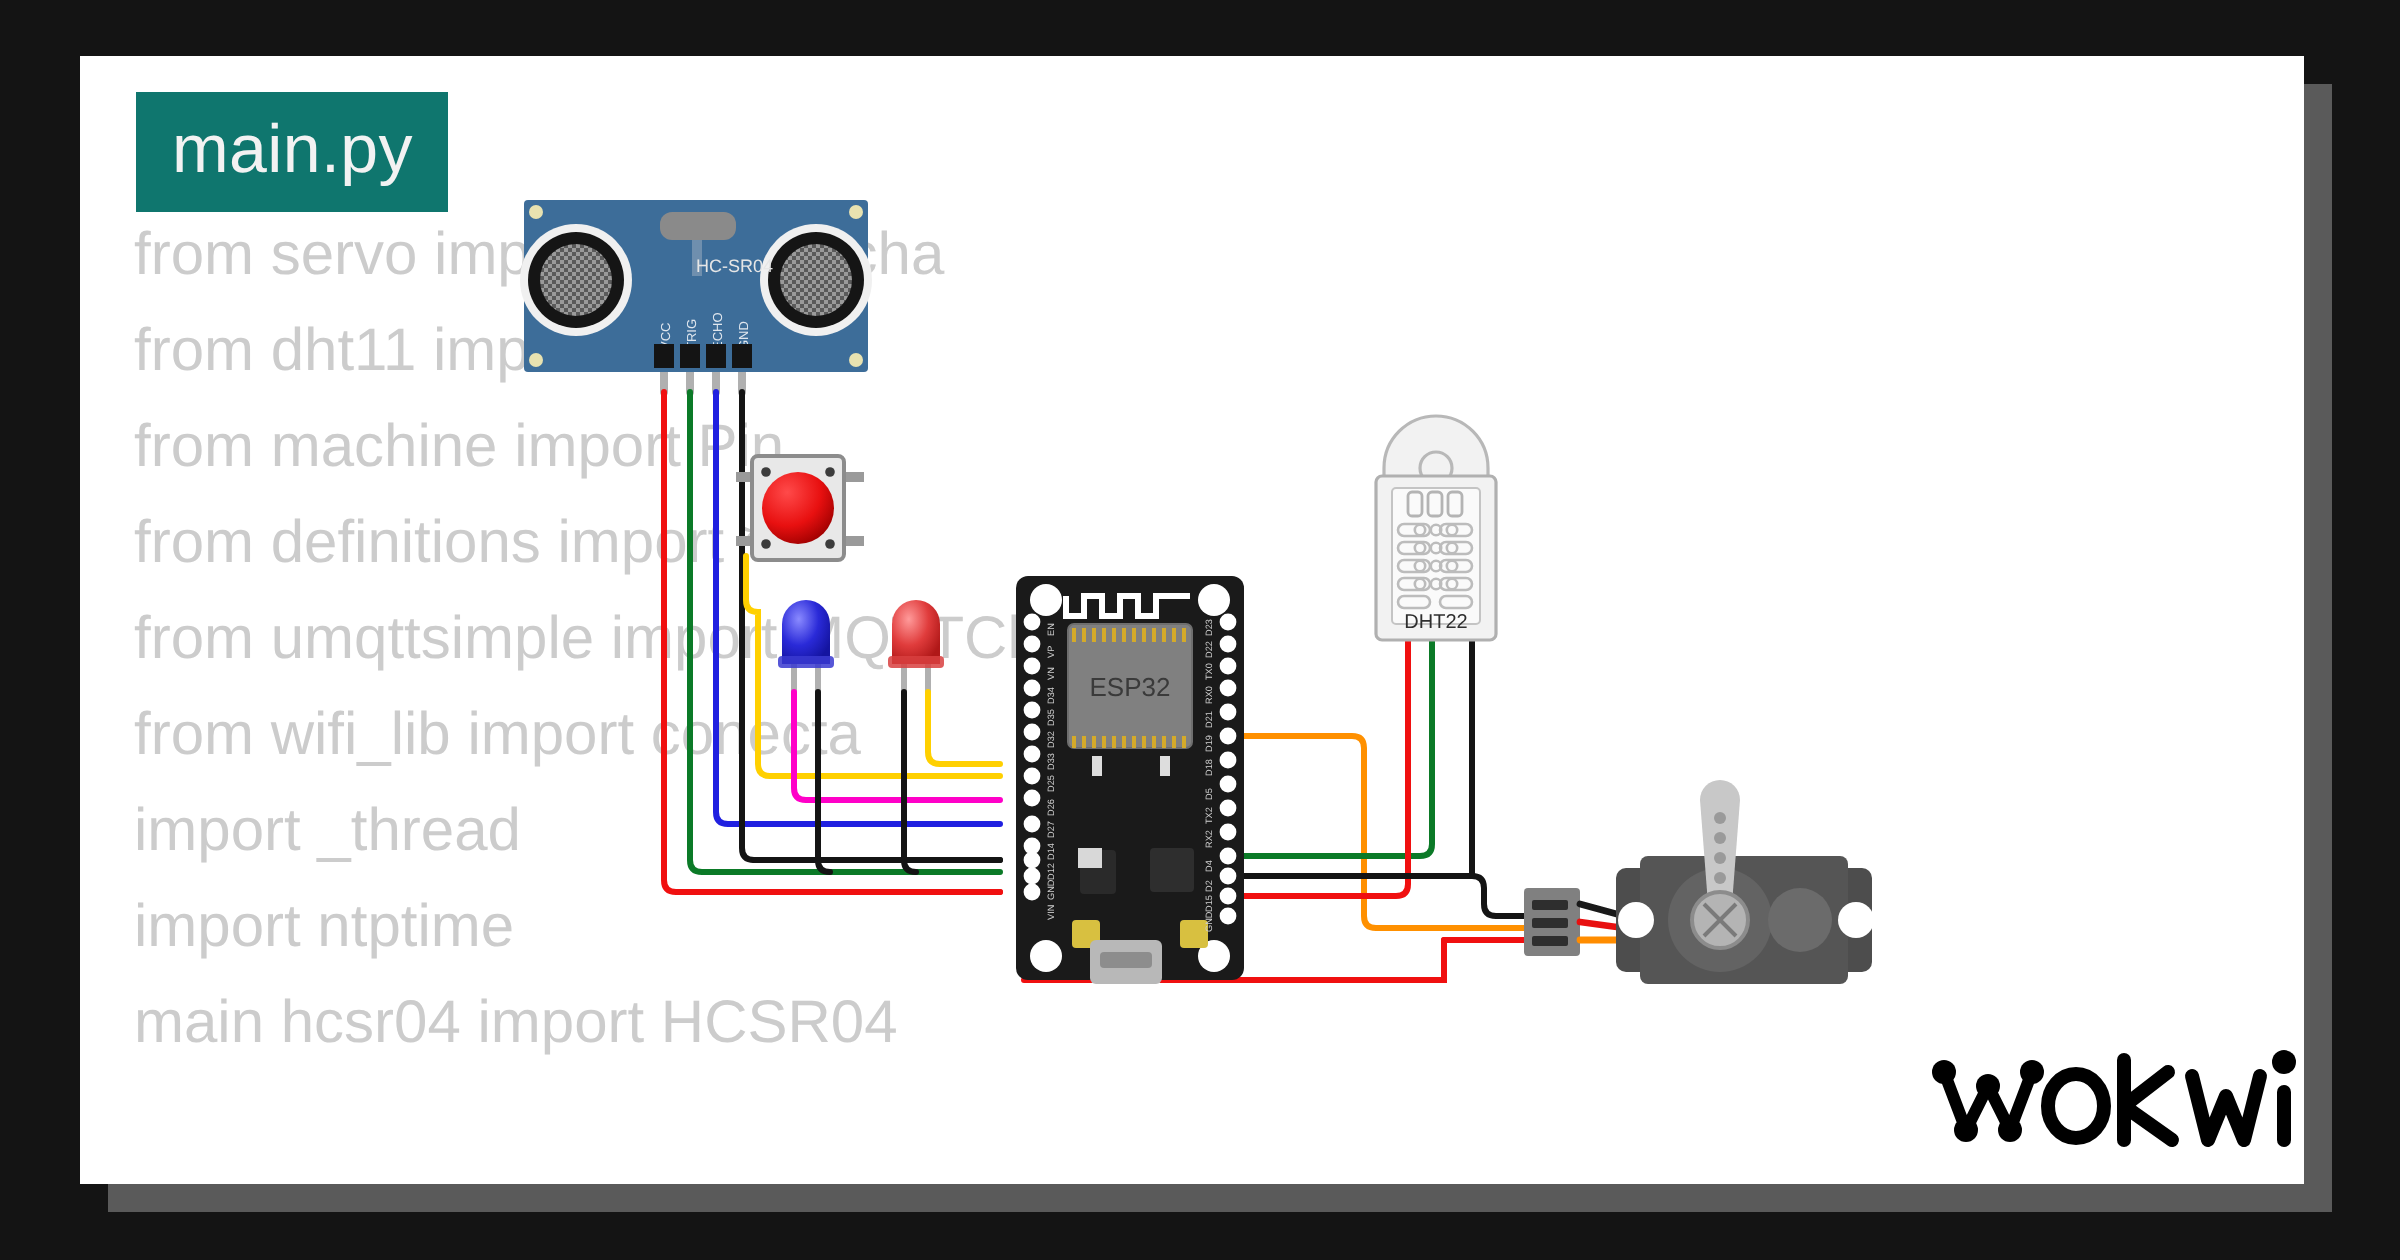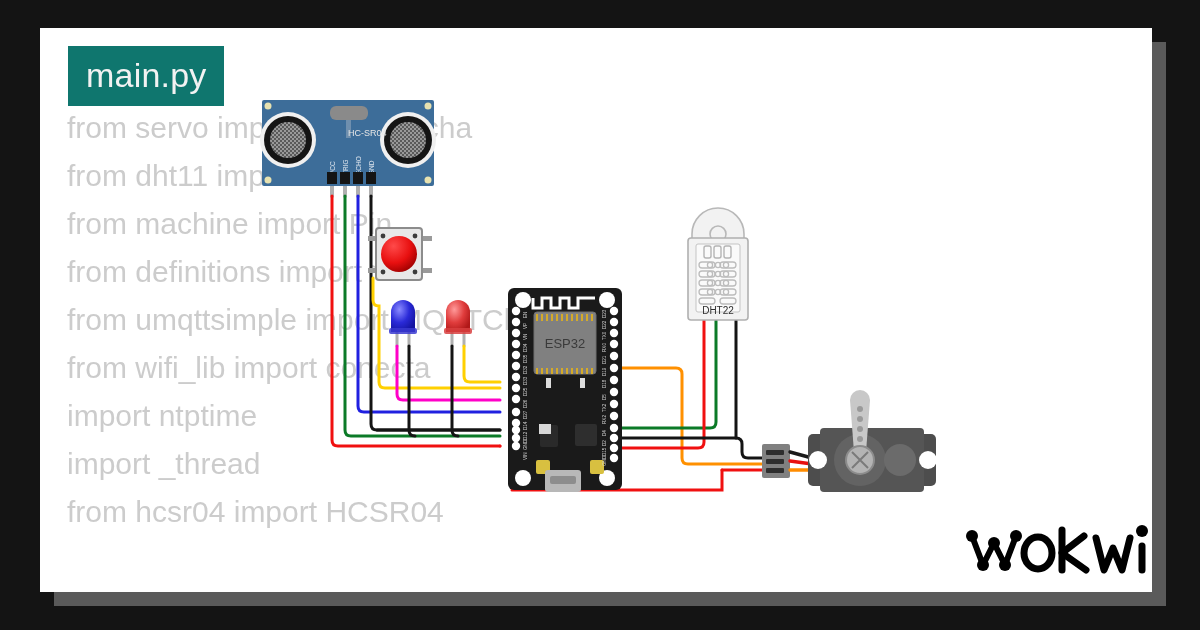--- a/index.html
+++ b/index.html
@@ -65,23 +65,23 @@
 
   <div class="file-tab">main.py</div>
 
   <div class="code">
     <div class="code-line">from servo import servo, fecha</div>
     <div class="code-line">from dht11 import medidas</div>
     <div class="code-line">from machine import Pin</div>
     <div class="code-line">from definitions import *</div>
     <div class="code-line">from umqttsimple import MQTTClient</div>
     <div class="code-line">from wifi_lib import conecta</div>
+    <div class="code-line">import _thread</div>
     <div class="code-line">import ntptime</div>
-    <div class="code-line">import _thread</div>
-    <div class="code-line">from hcsr04 import HCSR04</div>
+    <div class="code-line">main hcsr04 import HCSR04</div>
   </div>
 
   <svg class="circuit" viewBox="0 0 1200 630">
 
     <defs>
       <radialGradient id="ledBlueG" cx="35%" cy="30%" r="75%">
         <stop offset="0%" stop-color="#8a8aff"></stop>
         <stop offset="55%" stop-color="#2a2ad8"></stop>
         <stop offset="100%" stop-color="#1414a0"></stop>
       </radialGradient>

